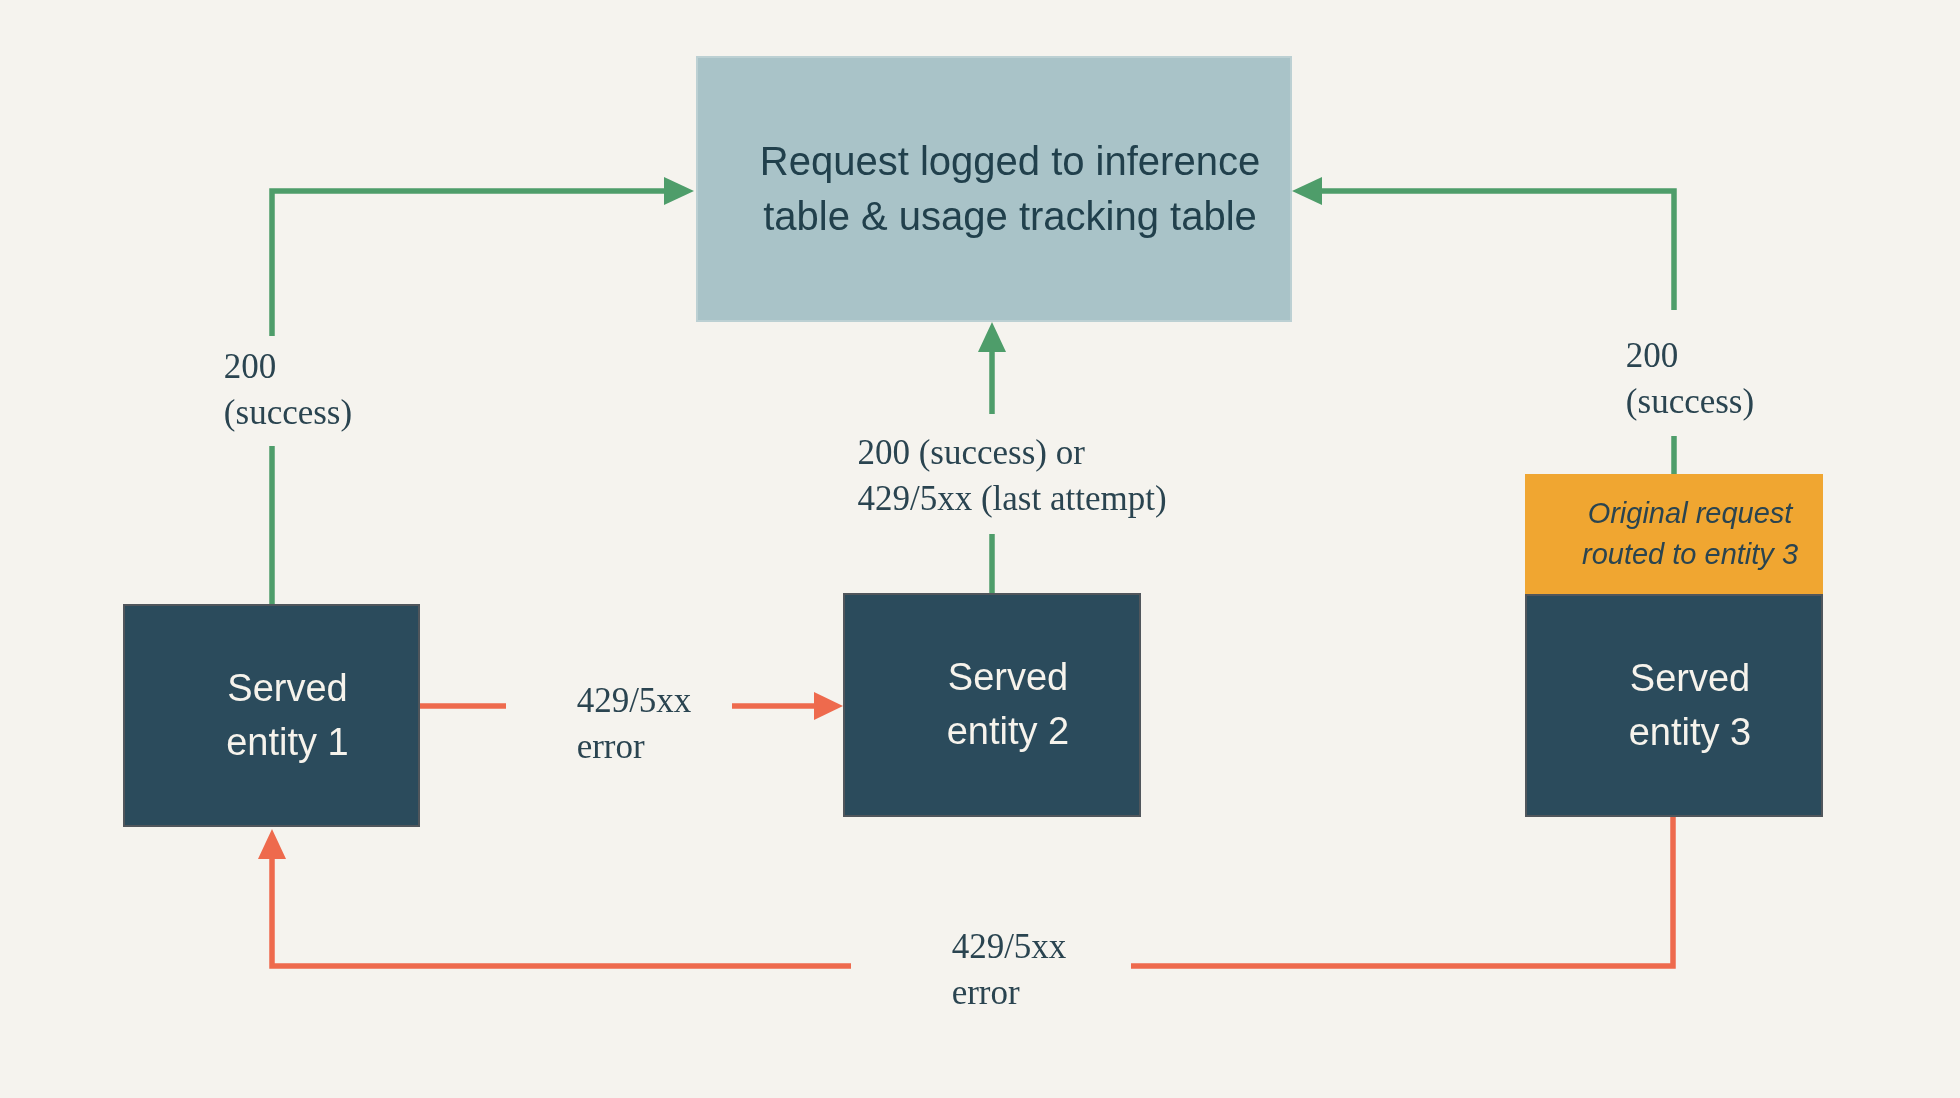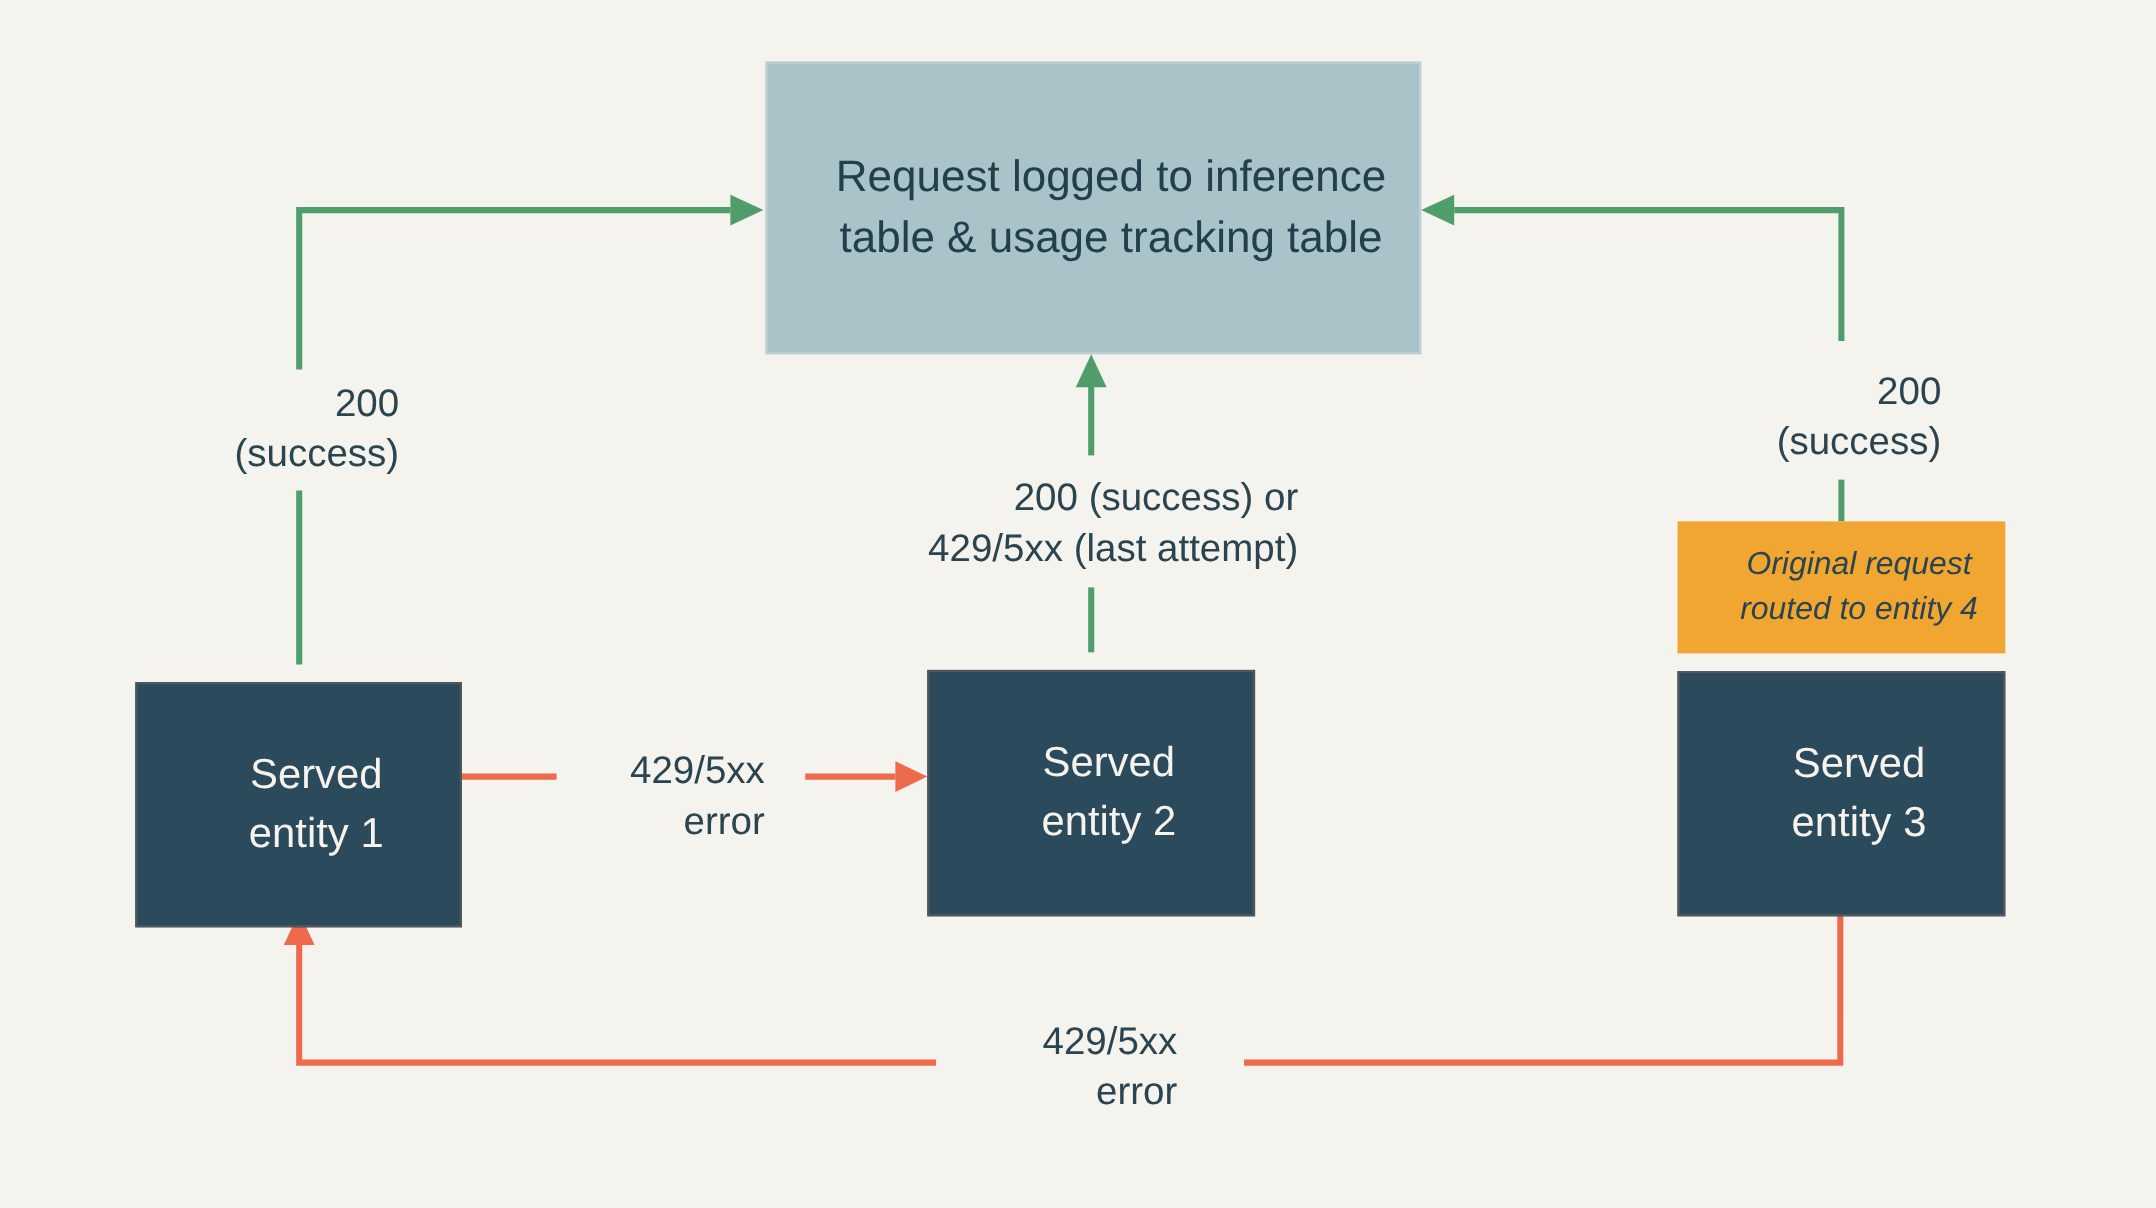--- a/index.html
+++ b/index.html
@@ -39,40 +39,40 @@
     left: 696px; top: 56px; width: 596px; height: 266px;
     background: var(--log-box-fill);
     border: 2px solid var(--log-box-border);
     color: var(--dark-text);
     font-size: 40px; line-height: 1.38;
   }
   .entity-box {
     background: var(--entity-fill);
     border: 2px solid var(--entity-border);
     color: var(--entity-text);
-    font-size: 38px; line-height: 1.42; margin-top: 16px;
+    font-size: 38px; line-height: 1.42;
   }
   .entity-1 { left: 123px; top: 604px; width: 297px; height: 223px; }
   .entity-2 { left: 843px; top: 593px; width: 298px; height: 224px; }
   .entity-3 { left: 1525px; top: 594px; width: 298px; height: 223px; }
   .note-box {
     left: 1525px; top: 474px; width: 298px; height: 120px;
     background: var(--note-fill);
     color: var(--label-text);
     font-style: italic;
     font-size: 29px; line-height: 1.4;
   }
 
   
   .edge-label {
     position: absolute;
     transform: translateX(-50%);
-    text-align: right;
+    text-align: left;
     color: var(--label-text);
-    font-size: 35px; line-height: 1.3;
+    font-size: 35px; line-height: 1.3; font-family: Liberation Serif, serif;
   }
   .lbl-left-success   { left: 272px;  top: 344px; }
   .lbl-mid-result     { left: 996px; top: 430px; }
   .lbl-right-success  { left: 1674px; top: 333px; }
   .lbl-mid-error      { left: 618px;  top: 678px; }
   .lbl-bottom-error   { left: 993px;  top: 924px; }
 
   
   svg.edges {
     position: absolute; left: 0; top: 0;
@@ -128,21 +128,21 @@
   <div class="node entity-box entity-1 prewrap">Served
 entity 1</div>
 
   <div class="node entity-box entity-2 prewrap">Served
 entity 2</div>
 
   <div class="node entity-box entity-3 prewrap">Served
 entity 3</div>
 
   <div class="node note-box prewrap">Original request
-routed to entity 4</div>
+routed to entity 3</div>
 
   <div class="edge-label lbl-left-success prewrap">200
 (success)</div>
 
   <div class="edge-label lbl-mid-result prewrap">200 (success) or
 429/5xx (last attempt)</div>
 
   <div class="edge-label lbl-right-success prewrap">200
 (success)</div>
 

